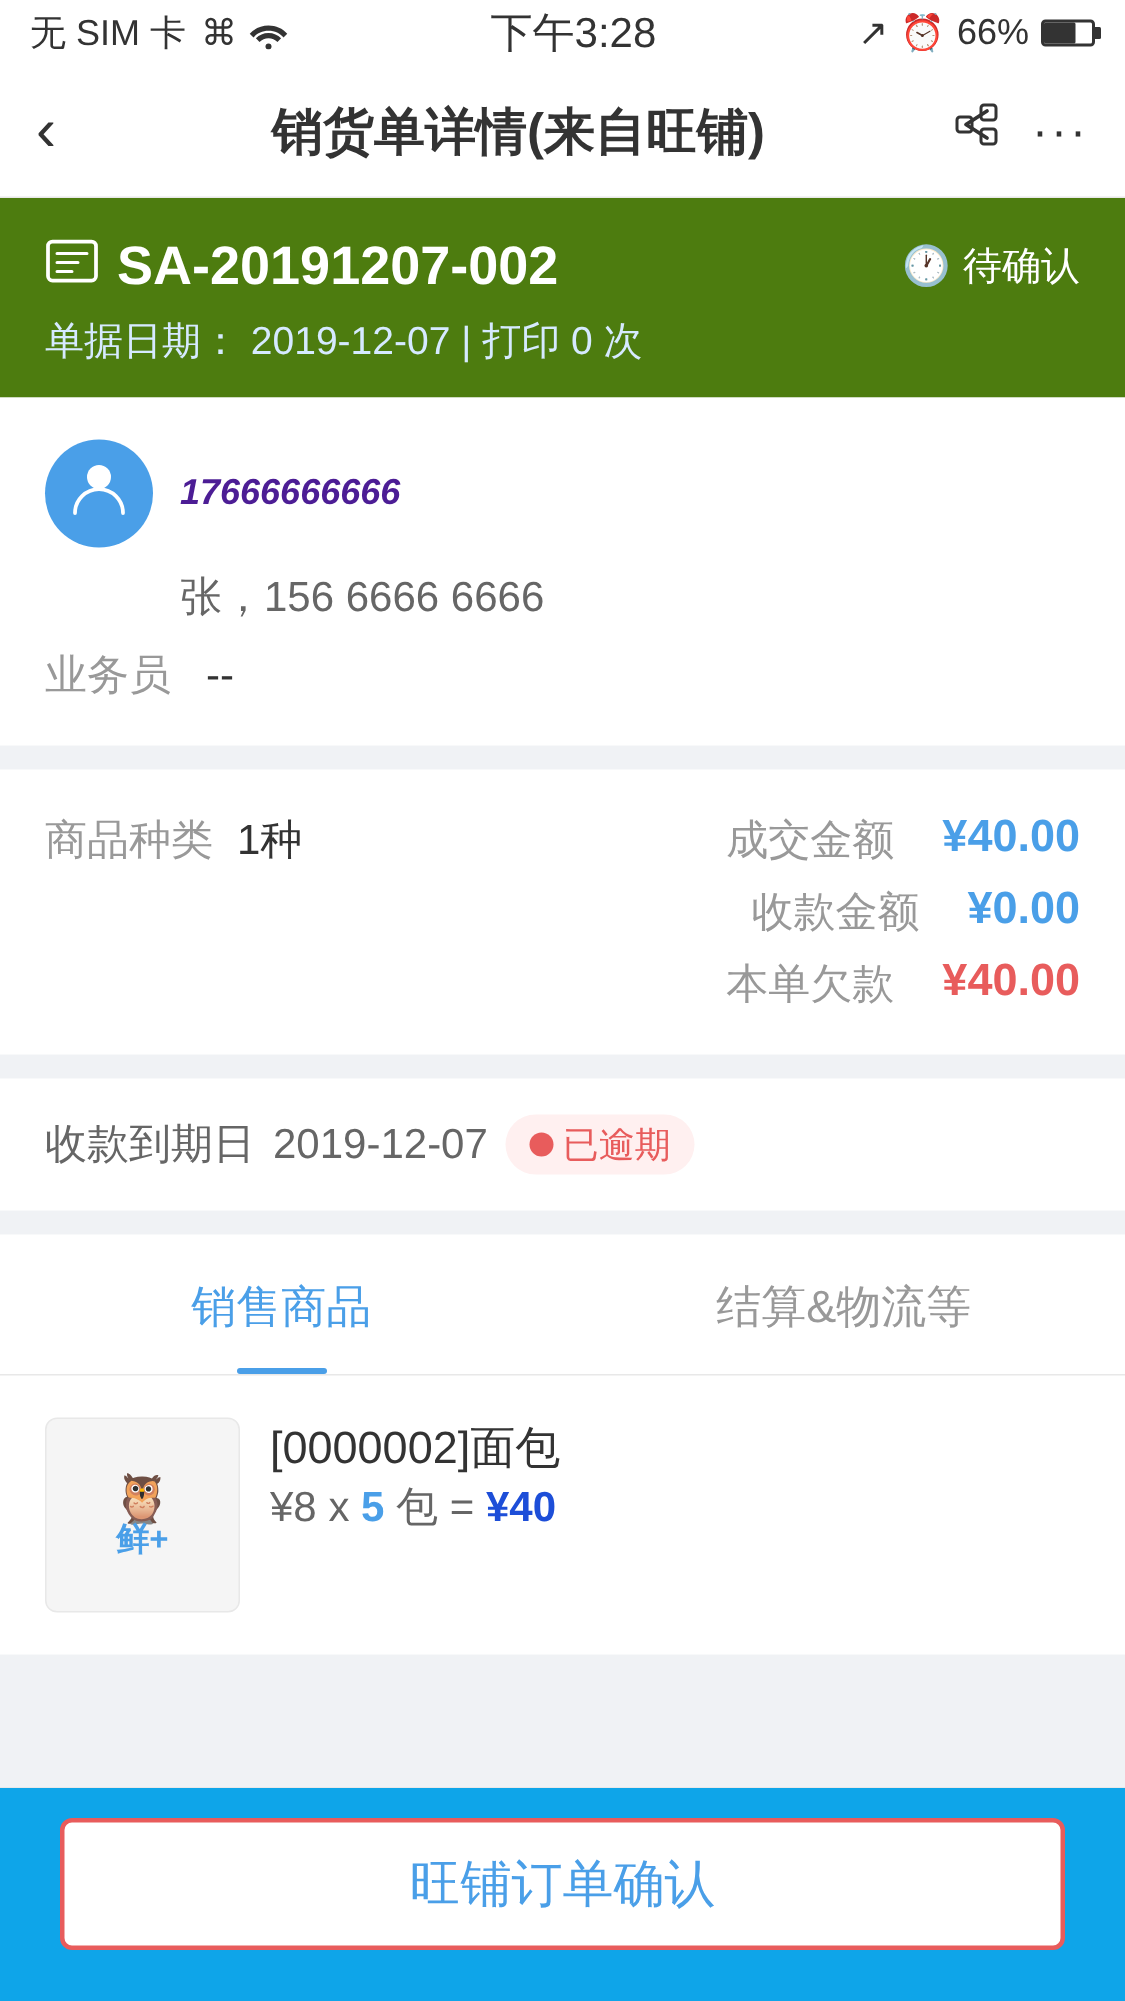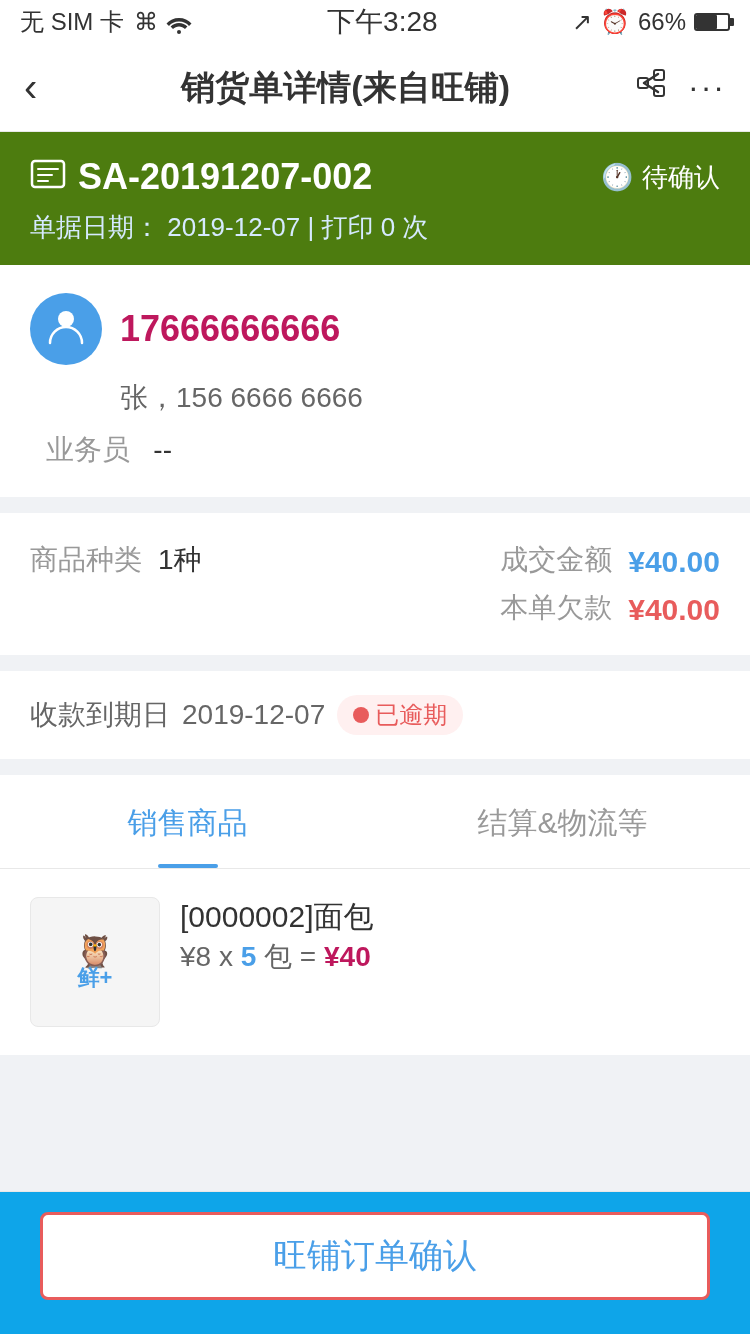--- a/index.html
+++ b/index.html
@@ -119,33 +119,34 @@
       display: flex;
       align-items: center;
       justify-content: center;
       flex-shrink: 0;
     }
     .avatar-icon {
       font-size: 40px;
       color: #fff;
     }
     .customer-phone {
-      font-size: 36px;
+      font-size: 24px;
       font-weight: 600;
-      color: #be185d;
+      color: #4c1d95;
+      font-style: italic;
     }
     .customer-name {
       font-size: 28px;
       color: #666;
       margin-left: 90px;
     }
     .customer-meta {
       display: flex;
       align-items: center;
-      margin-left: 16px;
+      margin-left: 0;
       font-size: 28px;
       color: #666;
       gap: 60px;
     }
     .meta-label { color: #999; }
     .meta-value { color: #333; }
 
     
     .summary-section {
       background: #fff;
@@ -164,22 +165,22 @@
     .summary-label { color: #999; }
     .summary-value { color: #333; font-weight: 500; }
     .summary-right {
       display: flex;
       flex-direction: column;
       align-items: flex-end;
       gap: 10px;
     }
     .summary-row {
       display: flex;
-      align-items: flex-end;
-      gap: 16px;
+      align-items: flex-start;
+      gap: 32px;
       font-size: 28px;
     }
     .amount-label { color: #999; }
     .amount-value { color: #4a9fe8; font-weight: 600; font-size: 30px; }
     .amount-value.red { color: #e85c5c; }
 
     
     .due-section {
       background: #fff;
       padding: 24px 30px;
@@ -273,21 +274,21 @@
     }
     .product-name {
       font-size: 30px;
       color: #333;
       font-weight: 500;
     }
     .product-price {
       font-size: 28px;
       color: #666;
     }
-    .price-highlight { color: #be185d; font-weight: 600; }
+    .price-highlight { color: #1d4ed8; font-weight: 600; }
     .price-qty { color: #4a9fe8; font-weight: 600; }
 
     
     .bottom-space {
       background: #f0f2f5;
       height: 200px;
     }
 
     
     .bottom-bar {
@@ -405,20 +406,24 @@
   <div class="summary-left">
     <span class="summary-label">商品种类</span>
     <span class="summary-value">1种</span>
   </div>
   <div class="summary-right">
     <div class="summary-row">
       <span class="amount-label">成交金额</span>
       <span class="amount-value">¥40.00</span>
     </div>
     <div class="summary-row">
+      <span class="amount-label">收款金额</span>
+      <span class="amount-value">¥0.00</span>
+    </div>
+    <div class="summary-row">
       <span class="amount-label">本单欠款</span>
       <span class="amount-value red">¥40.00</span>
     </div>
   </div>
 </div>
 
 <div class="due-section card">
   <span>收款到期日</span>
   <span>2019-12-07</span>
   <span class="overdue-badge">

